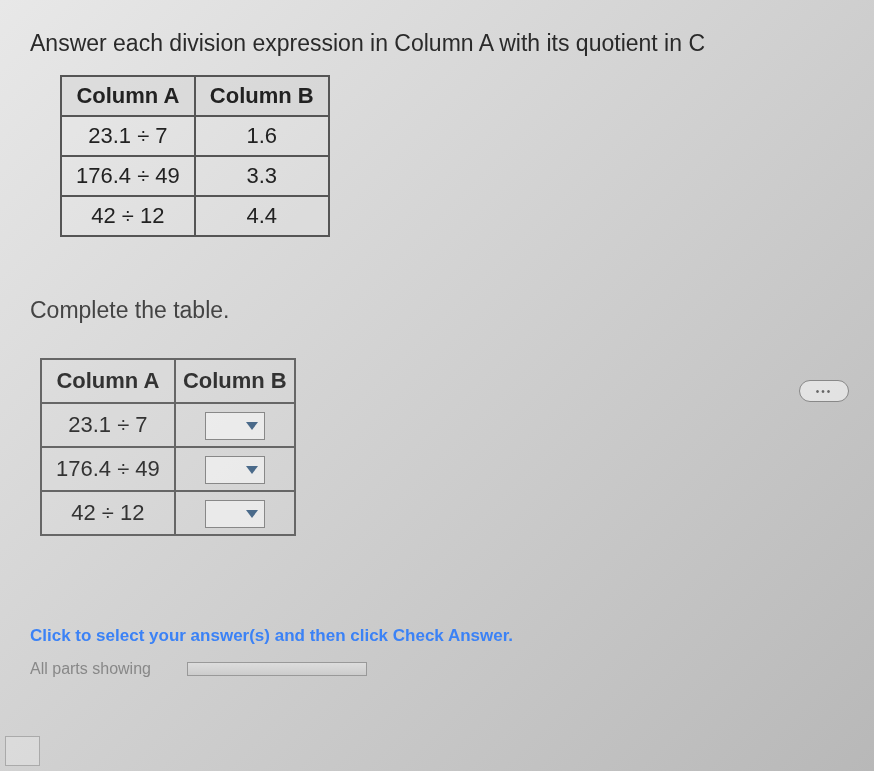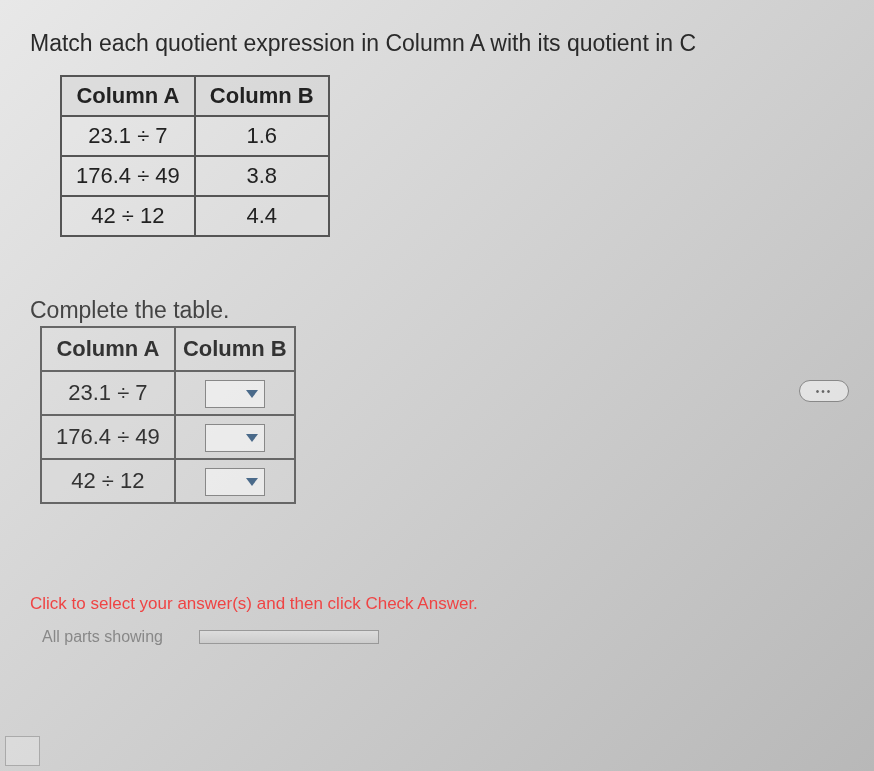--- a/index.html
+++ b/index.html
@@ -36,21 +36,21 @@
       text-align: center;
       color: #222;
     }
     .ref-table th {
       font-weight: bold;
       background: rgba(200,200,200,0.3);
     }
     .instruction-text {
       font-size: 23px;
       color: #444;
-      margin-bottom: 2px;
+      margin-bottom: 34px;
     }
     .more-button {
       position: absolute;
       right: 25px;
       top: 380px;
       width: 50px;
       height: 22px;
       border: 1px solid #888;
       border-radius: 11px;
       background: rgba(240,240,240,0.7);
@@ -96,28 +96,28 @@
     }
     .chev-down {
       width: 0;
       height: 0;
       border-left: 6px solid transparent;
       border-right: 6px solid transparent;
       border-top: 8px solid #4a6a8a;
     }
     .hint-text {
       font-size: 17px;
-      color: #ef4444;
+      color: #3b82f6;
       margin-bottom: 14px;
+      font-weight: bold;
     }
     .status-row {
       display: flex;
       align-items: center;
       gap: 36px;
-      margin-left: 12px;
     }
     .status-text {
       font-size: 16px;
       color: #888;
     }
     .progress-bar {
       width: 180px;
       height: 14px;
       border: 1px solid #999;
       background: linear-gradient(to bottom, #ddd, #ccc);
@@ -128,37 +128,37 @@
       bottom: 5px;
       width: 35px;
       height: 30px;
       border: 1px solid #aaa;
       background: rgba(255,255,255,0.2);
     }
   </style>
 </head>
 <body>
 
-<div class="question-text">Match each quotient expression in Column A with its quotient in C</div>
+<div class="question-text">Answer each division expression in Column A with its quotient in C</div>
 
 <table class="ref-table">
   <thead>
     <tr>
       <th>Column A</th>
       <th>Column B</th>
     </tr>
   </thead>
   <tbody>
     <tr>
       <td>23.1 ÷ 7</td>
       <td>1.6</td>
     </tr>
     <tr>
       <td>176.4 ÷ 49</td>
-      <td>3.8</td>
+      <td>3.3</td>
     </tr>
     <tr>
       <td>42 ÷ 12</td>
       <td>4.4</td>
     </tr>
   </tbody>
 </table>
 
 <div class="more-button">
   <span>•••</span>

